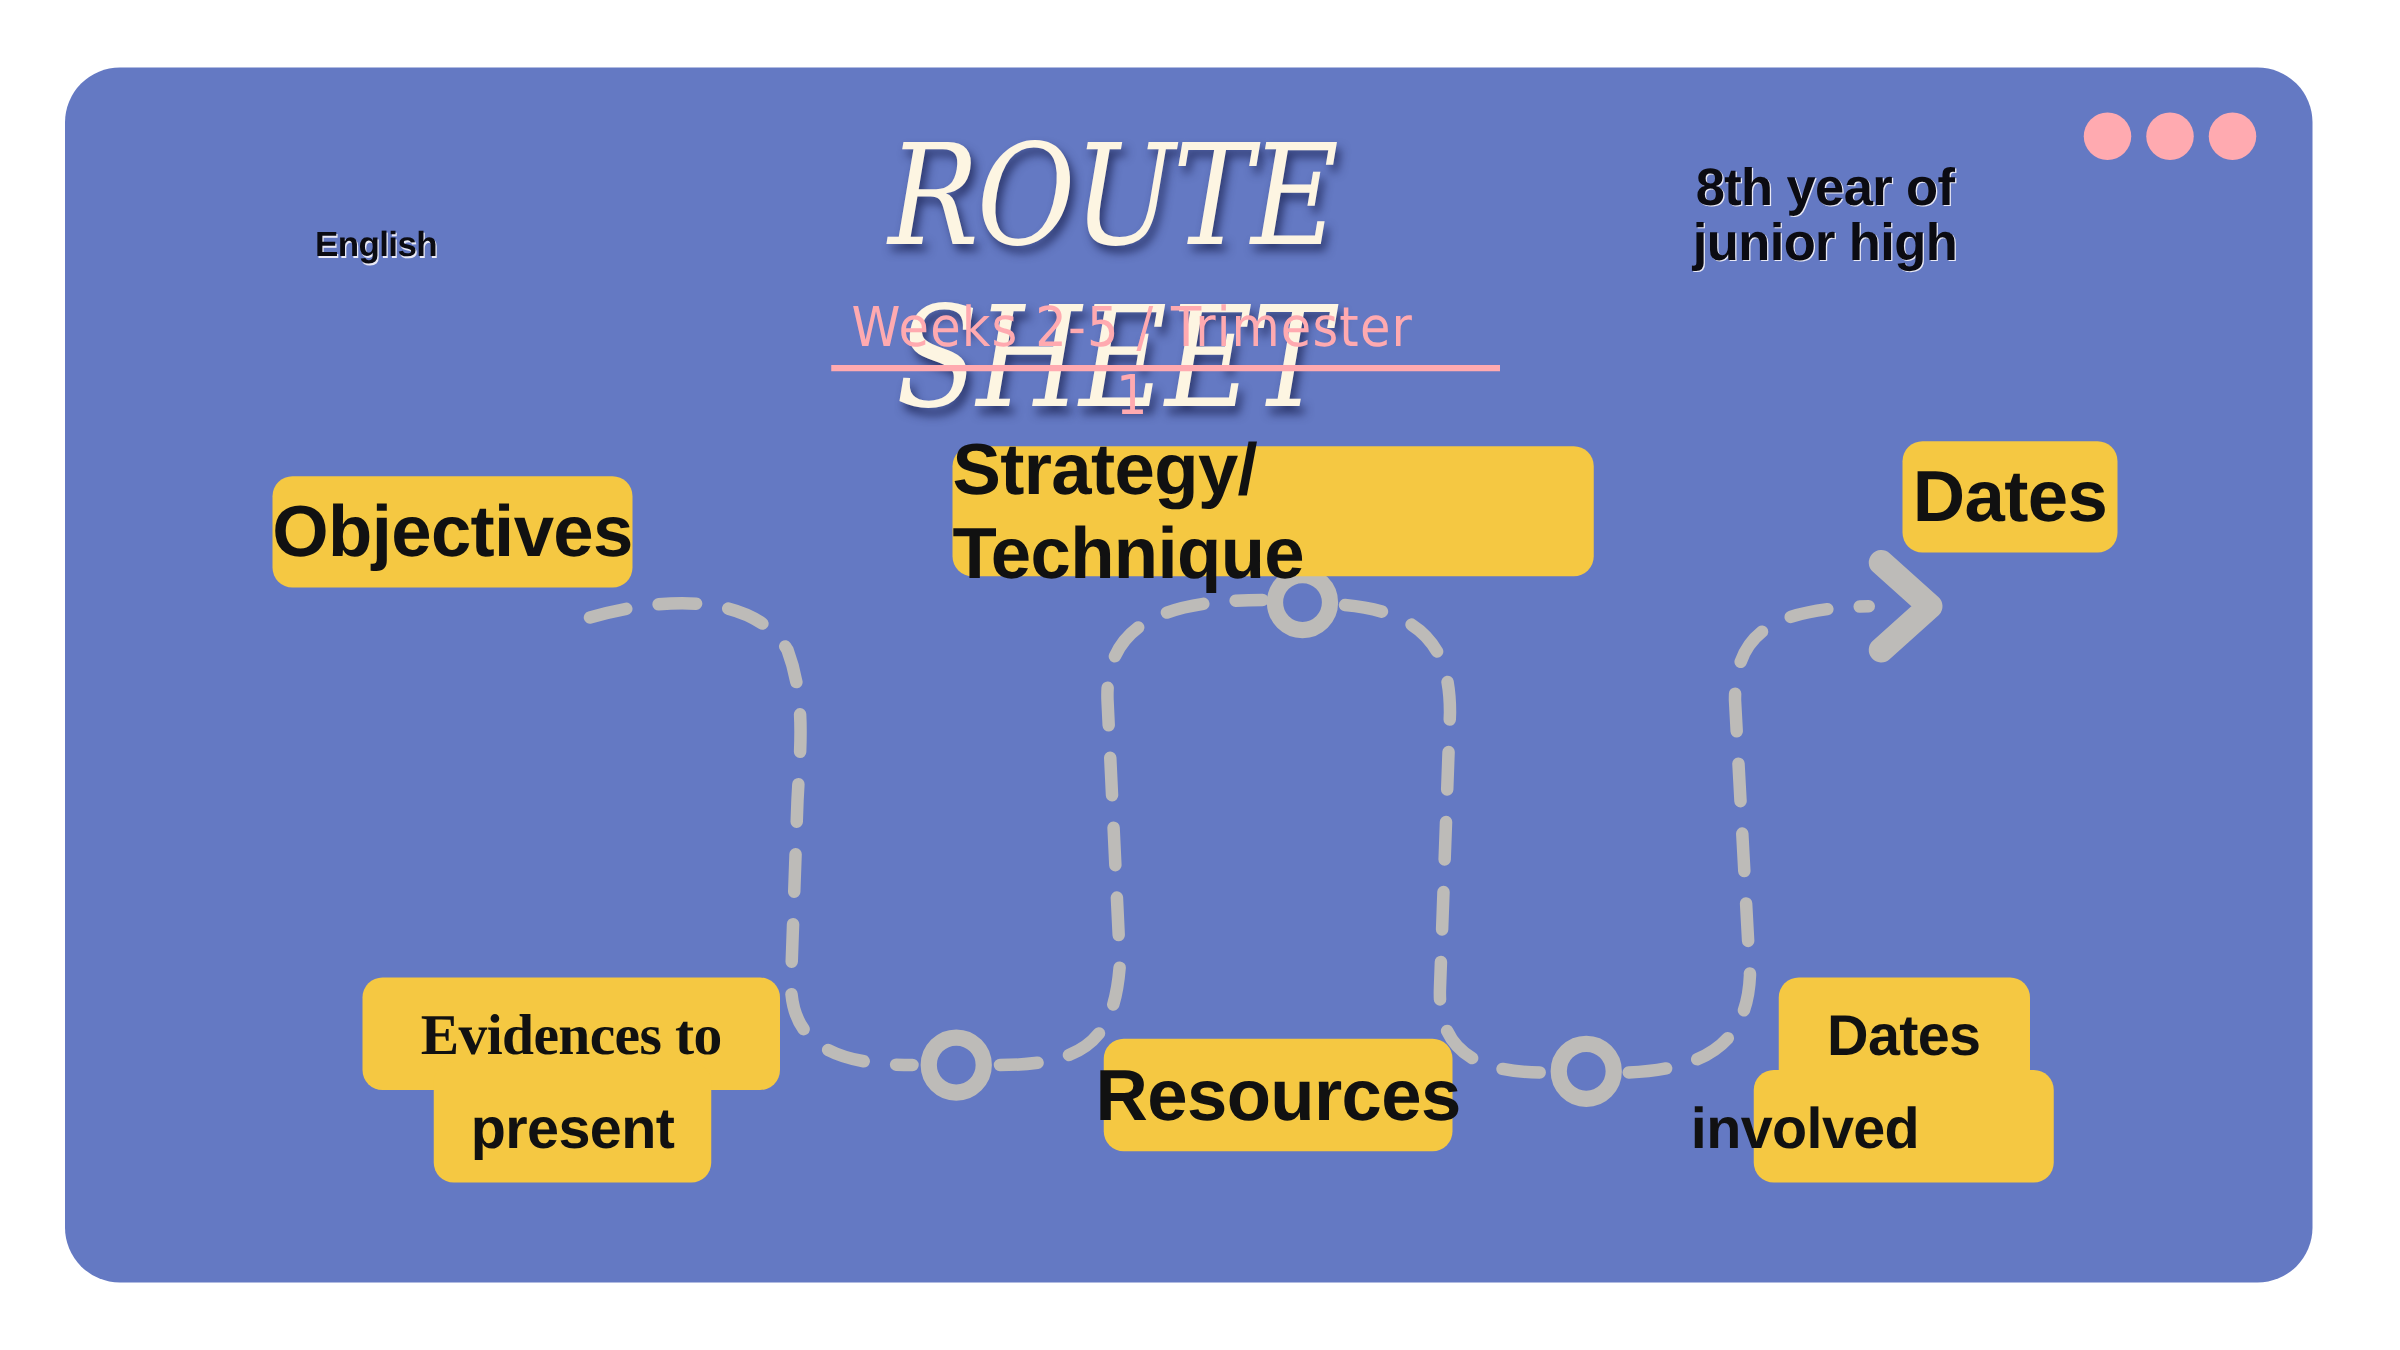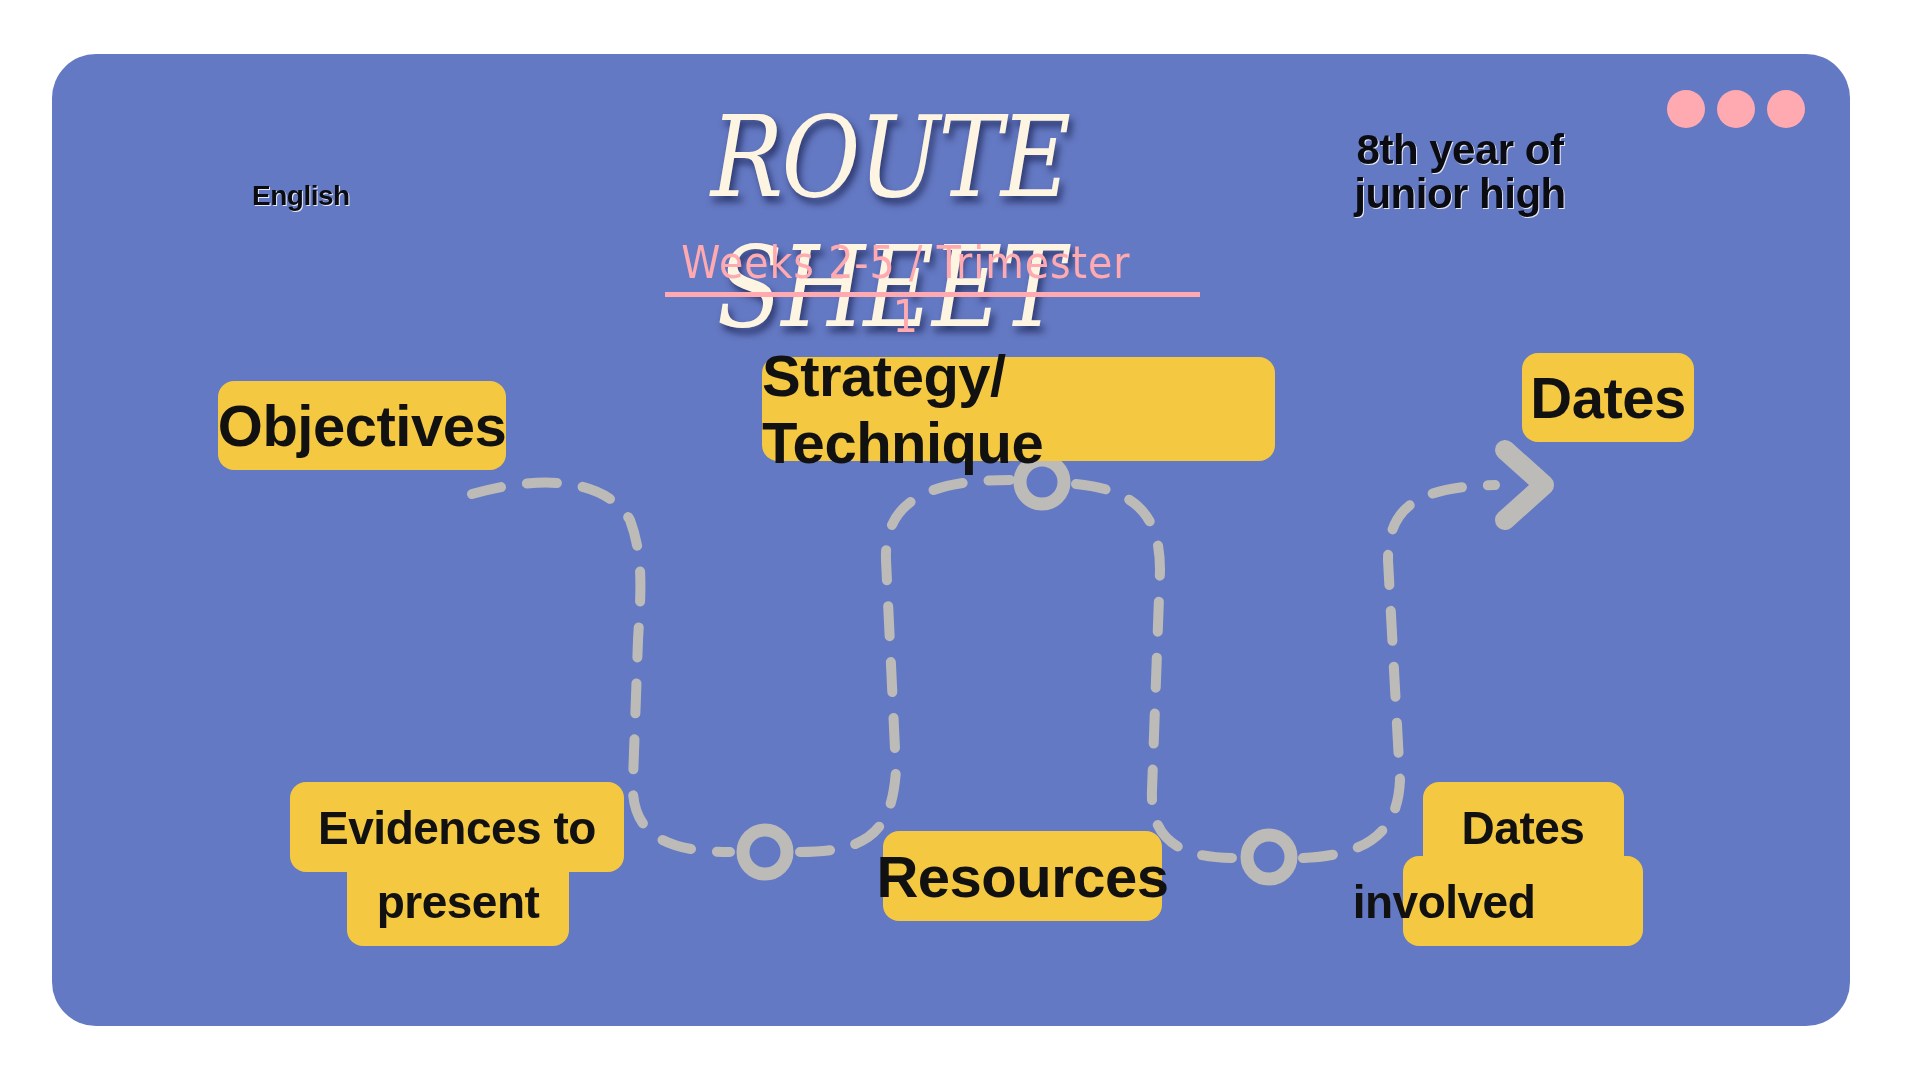--- a/index.html
+++ b/index.html
@@ -100,21 +100,21 @@
   <span>Strategy/ Technique</span>
 </div>
 
 <div class="tag" style="left:1522px; top:353px; width:172px; height:89px;">
   <span>Dates</span>
 </div>
 
 <div>
   <div class="tag-part" style="left:290px; top:782px; width:334px; height:90px;"></div>
   <div class="tag-part" style="left:347px; top:850px; width:222px; height:96px;"></div>
-  <div class="tag-text" style="left:290px; top:798px; width:334px;">Evidences to</div>
+  <div class="tag-text" style="left:290px; top:798px; width:334px;font-family:Liberation Serif, serif;">Evidences to</div>
   <div class="tag-text" style="left:347px; top:872px; width:222px;">present</div>
 </div>
 
 <div class="tag" style="left:883px; top:831px; width:279px; height:90px;">
   <span>Resources</span>
 </div>
 
 <div>
   <div class="tag-part" style="left:1423px; top:782px; width:201px; height:100px;"></div>
   <div class="tag-part" style="left:1403px; top:856px; width:240px; height:90px;"></div>

